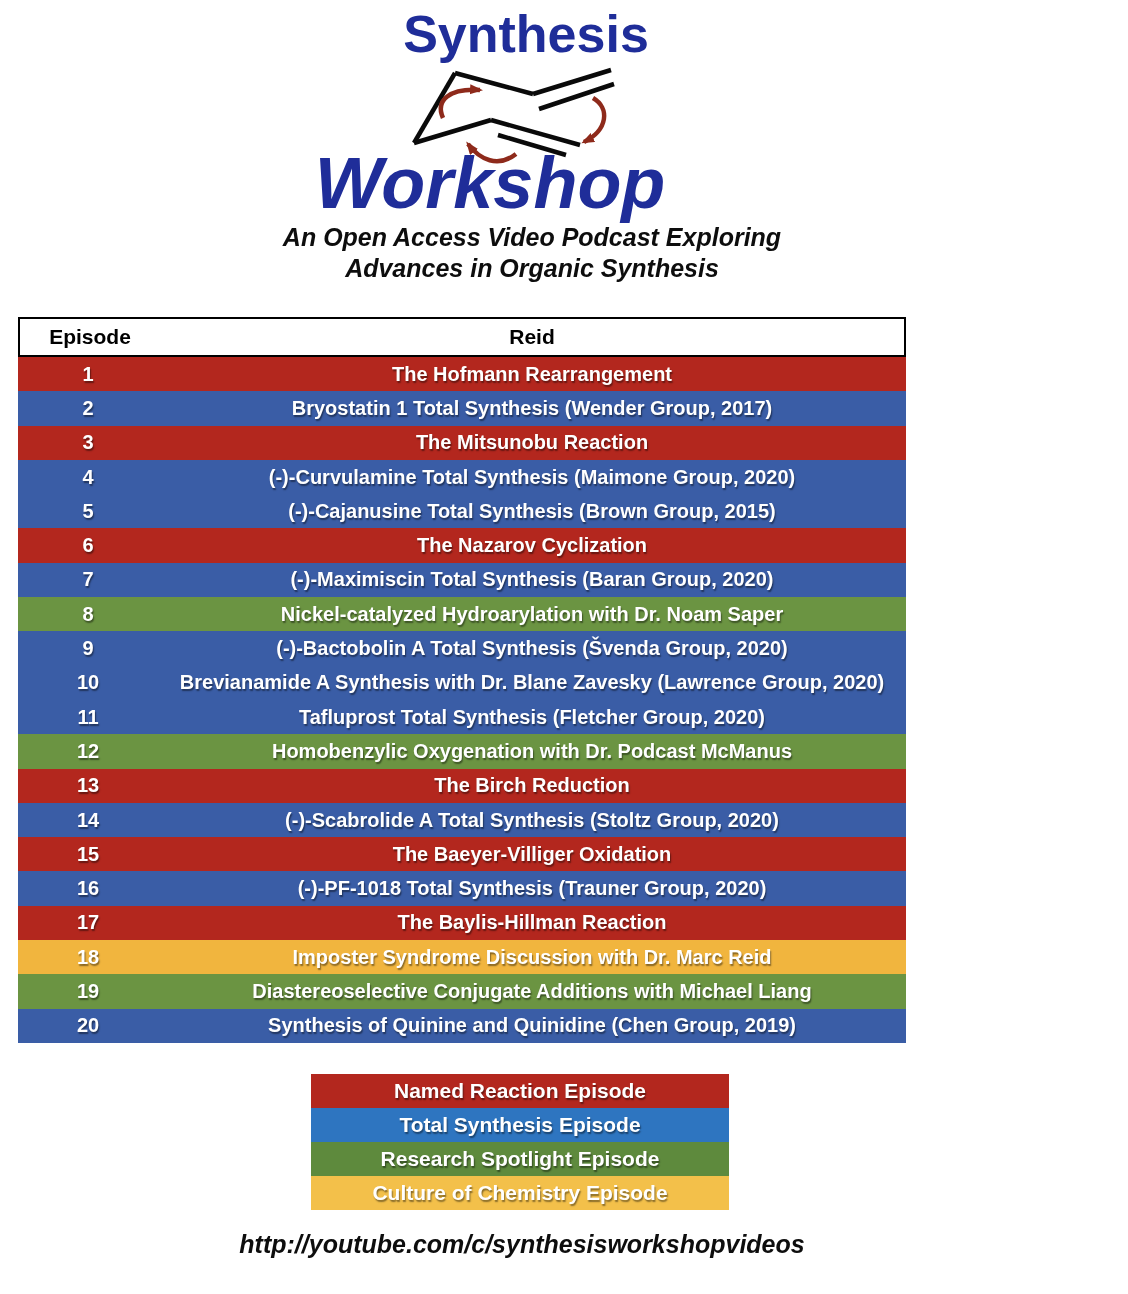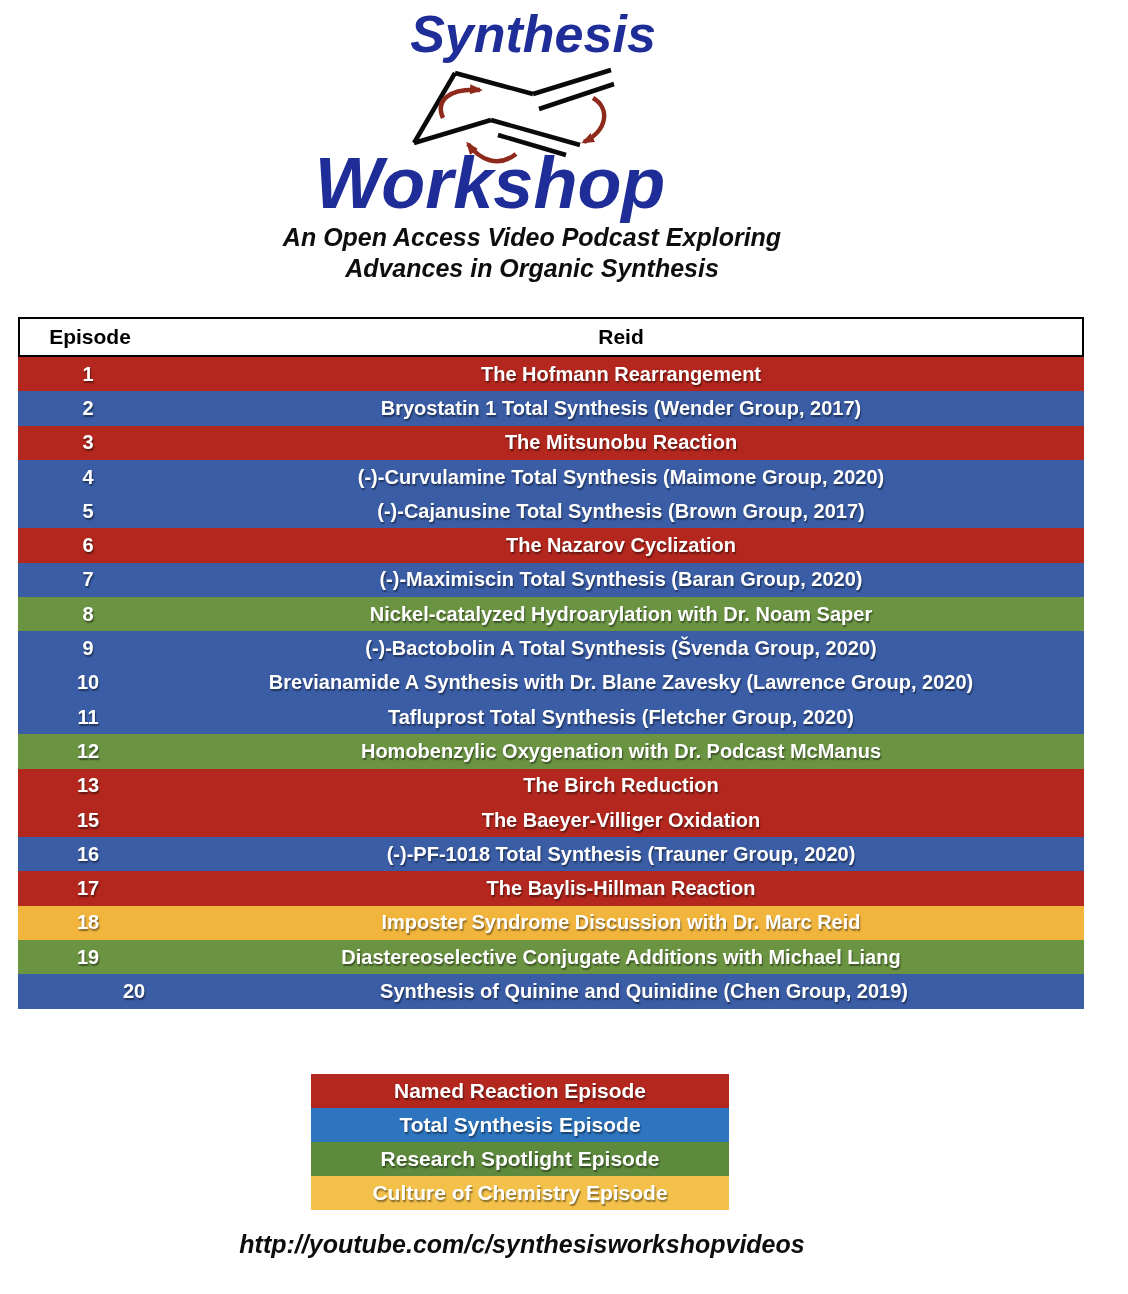--- a/index.html
+++ b/index.html
@@ -6,43 +6,43 @@
   .page{
     position:relative;
     width:1128px;
     height:1294px;
     background:#ffffff;
     font-family:"Liberation Sans", sans-serif;
     overflow:hidden;
   }
   
   .logo-top{
-    position:absolute; top:4px; left:13px; width:1040px;
-    text-align:center;
-    font-size:52px; font-weight:700; font-style:italic;
+    position:absolute; top:4px; left:6px; width:1040px;
+    text-align:center;
+    font-size:52px; font-weight:700; 
     color:#1F2D99; letter-spacing:0px;
   }
   .logo-structure{
     position:absolute; top:58px; left:398px; width:235px; height:115px;
   }
   .logo-bottom{
     position:absolute; top:142px; left:0; width:980px;
     text-align:center;
     font-size:72px; font-weight:700; font-style:italic;
     color:#1F2D99;
   }
   .tagline{
     position:absolute; top:222px; left:12px; width:1040px;
     text-align:center;
     font-size:25px; font-weight:700; font-style:italic;
     color:#0d0d0d; line-height:31px;
   }
   
   .episode-table{
-    position:absolute; top:317px; left:18px; width:1066px;
+    position:absolute; top:317px; left:18px; width:888px;
   }
   .table-header{
     box-sizing:border-box;
     height:40px;
     border:2px solid #000000;
     background:#ffffff;
     display:flex; align-items:center;
     font-size:21px; font-weight:700; color:#000000;
   }
   .col-episode{ width:140px; text-align:center; flex:none; }
@@ -131,21 +131,21 @@
           <div class="col-topic">The Mitsunobu Reaction</div>
         </div>
 
         <div class="table-row" style="background: rgb(58, 93, 166);">
           <div class="col-episode">4</div>
           <div class="col-topic">(-)-Curvulamine Total Synthesis (Maimone Group, 2020)</div>
         </div>
 
         <div class="table-row" style="background: rgb(58, 93, 166);">
           <div class="col-episode">5</div>
-          <div class="col-topic">(-)-Cajanusine Total Synthesis (Brown Group, 2017)</div>
+          <div class="col-topic">(-)-Cajanusine Total Synthesis (Brown Group, 2015)</div>
         </div>
 
         <div class="table-row" style="background: rgb(179, 39, 30);">
           <div class="col-episode">6</div>
           <div class="col-topic">The Nazarov Cyclization</div>
         </div>
 
         <div class="table-row" style="background: rgb(58, 93, 166);">
           <div class="col-episode">7</div>
           <div class="col-topic">(-)-Maximiscin Total Synthesis (Baran Group, 2020)</div>
@@ -174,20 +174,24 @@
         <div class="table-row" style="background: rgb(107, 148, 66);">
           <div class="col-episode">12</div>
           <div class="col-topic">Homobenzylic Oxygenation with Dr. Podcast McManus</div>
         </div>
 
         <div class="table-row" style="background: rgb(179, 39, 30);">
           <div class="col-episode">13</div>
           <div class="col-topic">The Birch Reduction</div>
         </div>
 
+        <div class="table-row" style="background: rgb(58, 93, 166);">
+          <div class="col-episode">14</div>
+          <div class="col-topic">(-)-Scabrolide A Total Synthesis (Stoltz Group, 2020)</div>
+        </div>
 
         <div class="table-row" style="background: rgb(179, 39, 30);">
           <div class="col-episode">15</div>
           <div class="col-topic">The Baeyer-Villiger Oxidation</div>
         </div>
 
         <div class="table-row" style="background: rgb(58, 93, 166);">
           <div class="col-episode">16</div>
           <div class="col-topic">(-)-PF-1018 Total Synthesis (Trauner Group, 2020)</div>
         </div>
@@ -200,21 +204,21 @@
         <div class="table-row" style="background: rgb(241, 181, 62);">
           <div class="col-episode">18</div>
           <div class="col-topic">Imposter Syndrome Discussion with Dr. Marc Reid</div>
         </div>
 
         <div class="table-row" style="background: rgb(107, 148, 66);">
           <div class="col-episode">19</div>
           <div class="col-topic">Diastereoselective Conjugate Additions with Michael Liang</div>
         </div>
 
-        <div class="table-row" style="background: rgb(58, 93, 166); padding-left: 46px;">
+        <div class="table-row" style="background: rgb(58, 93, 166);">
           <div class="col-episode">20</div>
           <div class="col-topic">Synthesis of Quinine and Quinidine (Chen Group, 2019)</div>
         </div>
       </div>
   </div>
 
   <div class="legend">
 
       <div class="legend-row" style="background: rgb(179, 39, 30);">
         <span>Named Reaction Episode</span>

